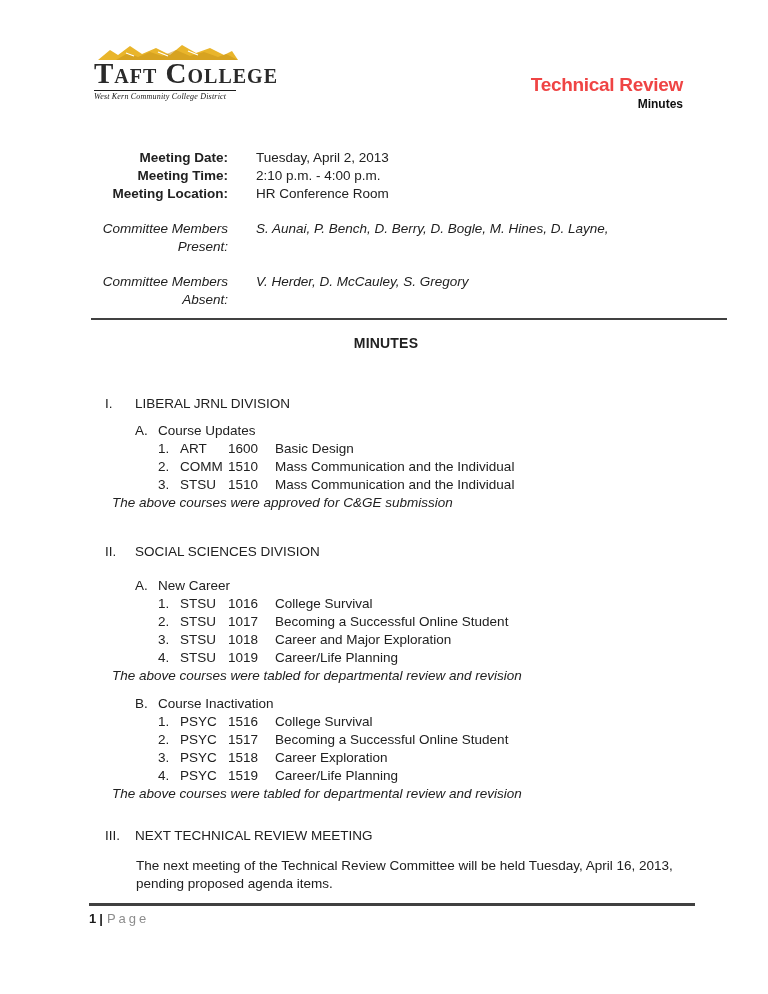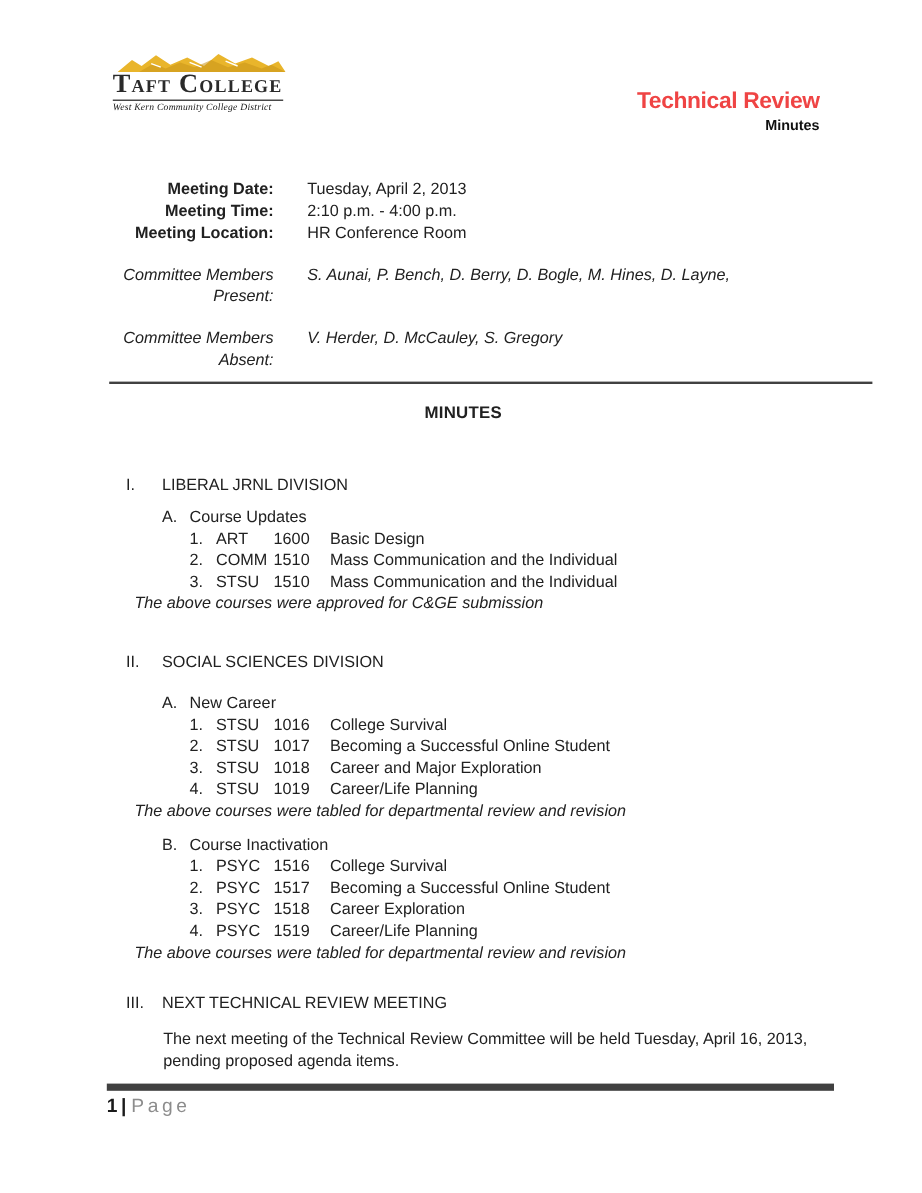--- a/index.html
+++ b/index.html
@@ -16,21 +16,21 @@
   }
 
   
   .header { display:flex; align-items:flex-start; height:80px; }
   .logo { width:146px; margin-left:3px; flex:none; }
   .logo svg { display:block; margin-bottom:-1px; margin-left:4px; }
   .logo-name {
     font-family:"Liberation Serif", serif;
     font-variant:small-caps;
     font-weight:600;
-    font-size:22px;
+    font-size:29px;
     letter-spacing:1px;
     line-height:1;
     color:#2a2a2a;
     white-space:nowrap;
   }
   .logo-rule { border-top:1.6px solid #1c1c1c; margin:2px 0 1px 0; width:142px; }
   .logo-tagline {
     font-family:"Liberation Serif", serif;
     font-style:italic;
     font-size:8px;
@@ -74,22 +74,22 @@
   .c-num { width:22px; flex:none; }
   .c-code { width:48px; flex:none; }
   .c-number { width:47px; flex:none; }
   .c-title { flex:1; }
   .note { font-style:italic; margin-left:21px; line-height:18px; }
   .section-paragraph { margin-left:45px; margin-top:12px; line-height:18px; max-width:566px; }
 
   
   .footer {
     position:absolute; left:89px; top:903px; width:606px;
-    border-top:6px solid #404040; padding-top:5px;
-    font-size:16px;
+    border-top:3px solid #404040; padding-top:5px;
+    font-size:13px;
   }
   .footer-num { font-weight:bold; color:#1a1a1a; }
   .footer-sep { font-weight:bold; color:#1a1a1a; margin:0 4px 0 3px; }
   .footer-label { color:#8c8c8c; letter-spacing:3px; }
 </style>
 </head>
 <body>
 
 <div class="page">
 

